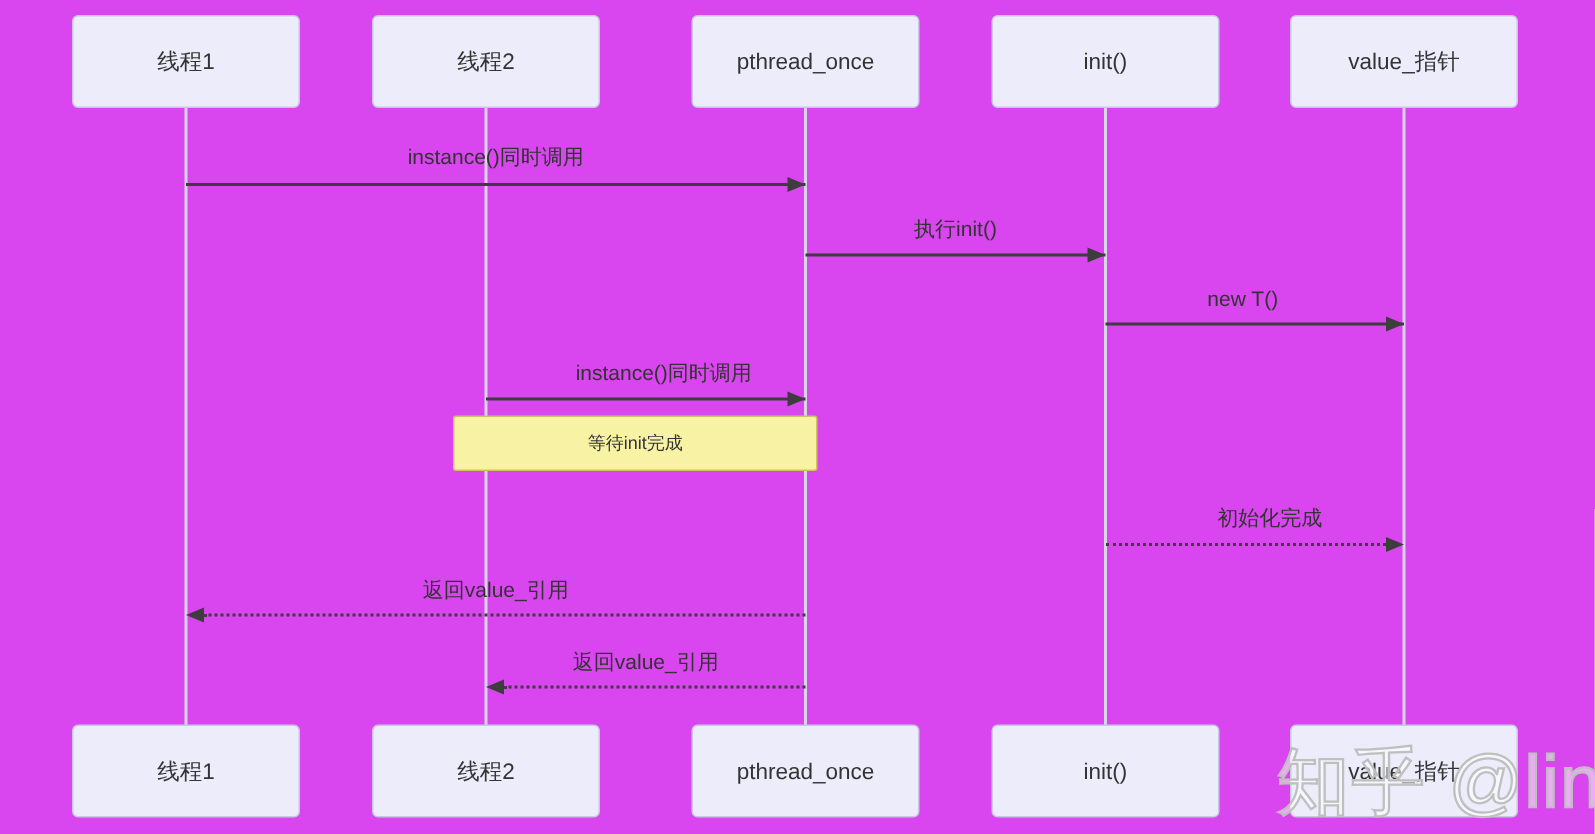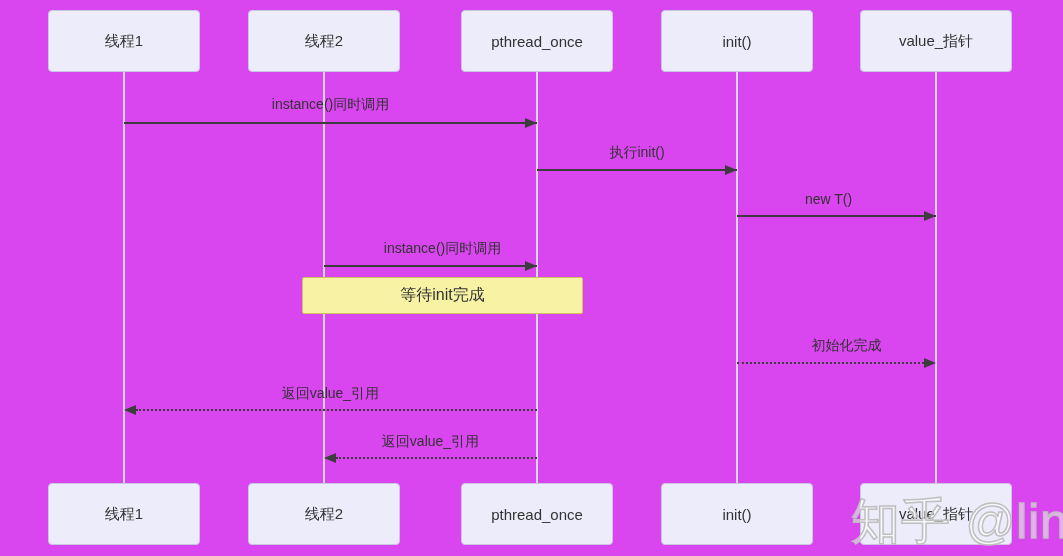--- a/index.html
+++ b/index.html
@@ -17,23 +17,23 @@
     position:absolute;height:18px;line-height:18px;text-align:center;
     font-size:14px;color:#333;z-index:3;white-space:nowrap;
   }
   .line{position:absolute;height:0;z-index:1;}
   .solid{border-top:2px solid #3d3d3d;}
   .dotted{border-top:2px dotted #3d3d3d;}
   .arrow{position:absolute;width:0;height:0;border-top:5px solid transparent;border-bottom:5px solid transparent;z-index:3;}
   .arrow-r{border-left:12px solid #3d3d3d;}
   .arrow-l{border-right:12px solid #3d3d3d;}
   .note{
-    position:absolute;left:302px;top:277px;width:281px;height:37px;background:#f8f3a4;
+    position:absolute;left:302px;top:277px;width:243px;height:37px;background:#f8f3a4;
     border:1px solid #cfc25e;border-radius:2px;display:flex;align-items:center;justify-content:center;
-    font-size:16px;color:#333;box-sizing:border-box;z-index:4;
+    font-size:12px;color:#333;box-sizing:border-box;z-index:4;
   }
   .watermark{
     position:absolute;left:851px;top:489px;font-size:49px;font-weight:400;white-space:nowrap;
     color:rgba(255,255,255,0.55);-webkit-text-stroke:1.5px #bfbfbf;
     letter-spacing:1px;z-index:6;
   }
 </style>
 </head>
 <body>
 

